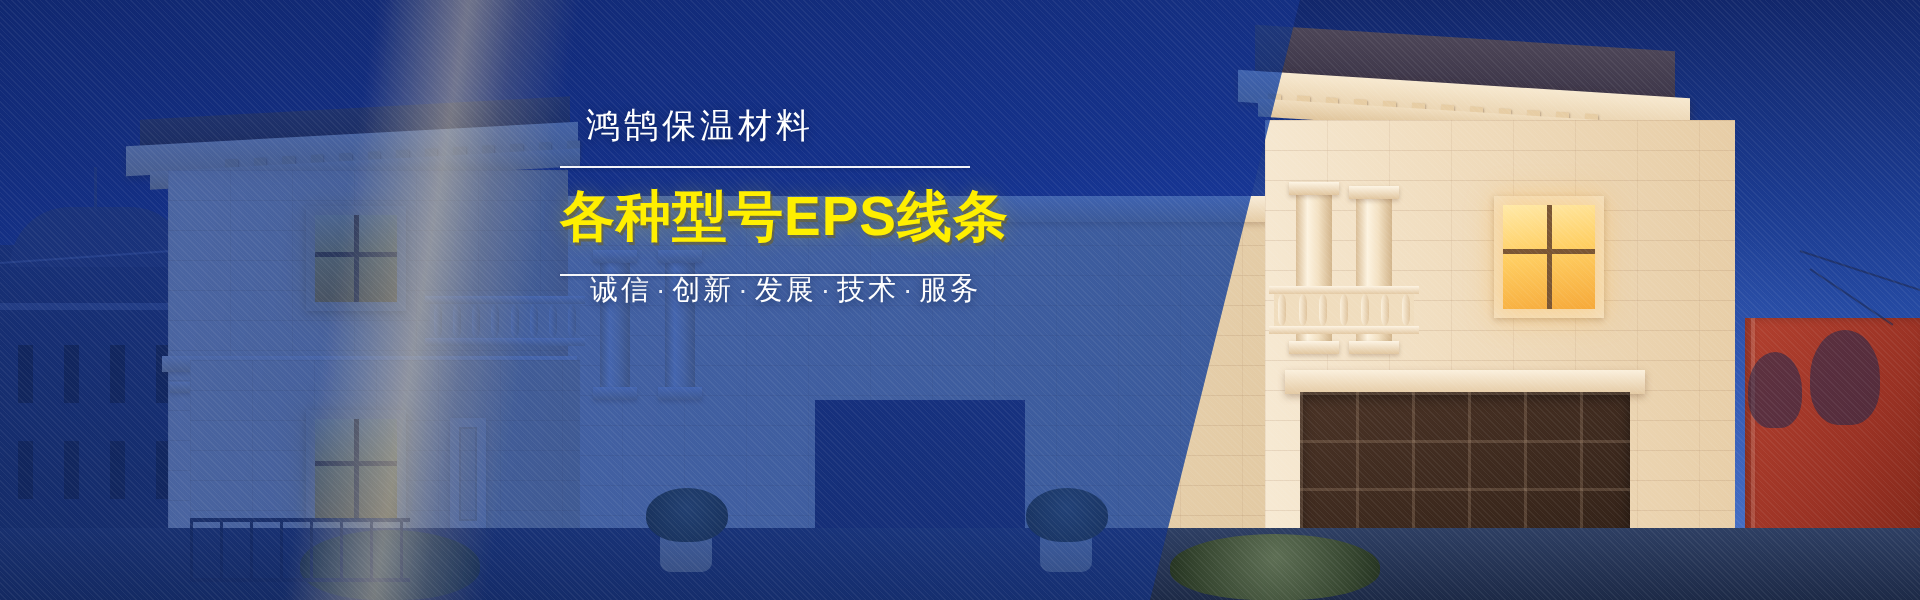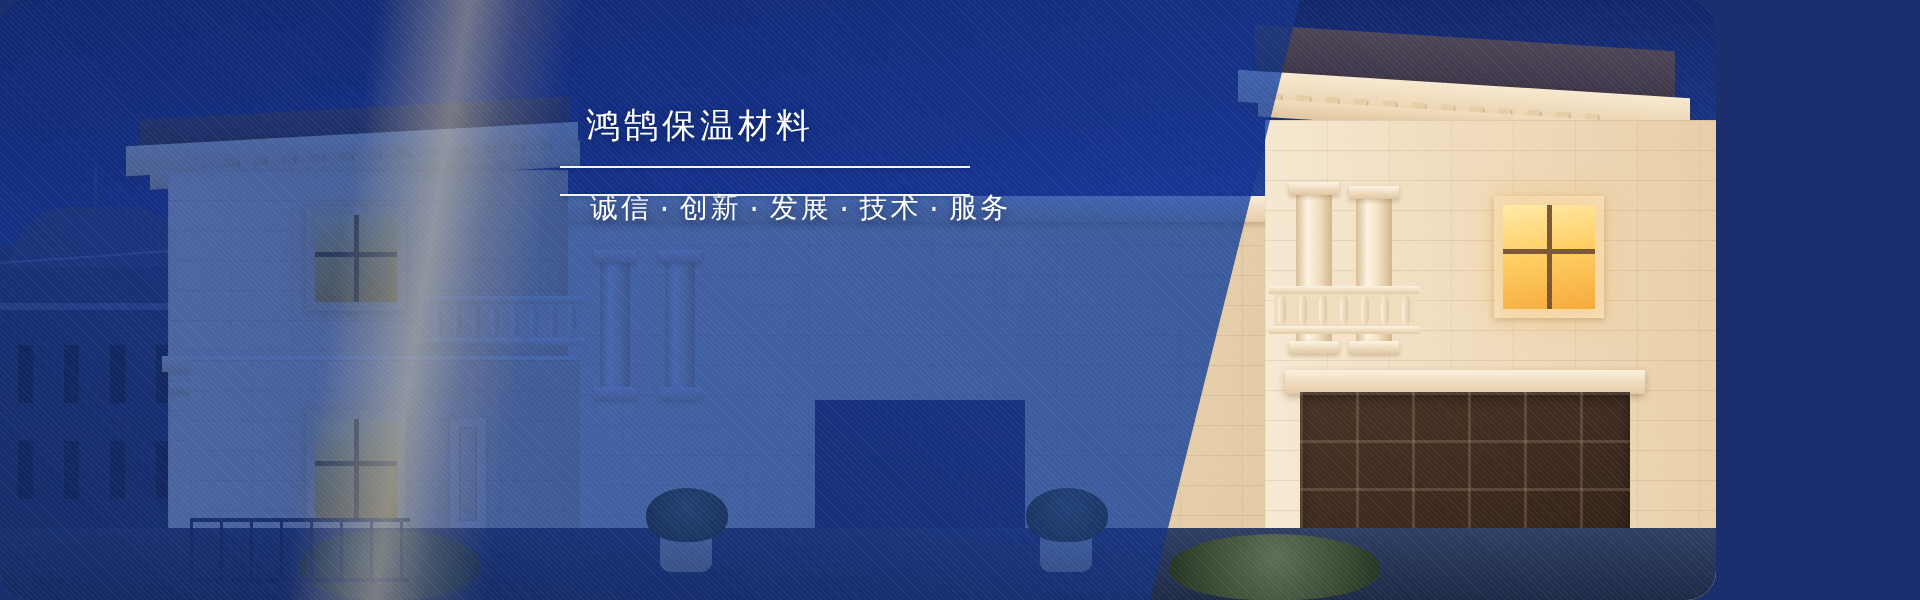--- a/index.html
+++ b/index.html
@@ -5,24 +5,23 @@
 <style>
   * { margin:0; padding:0; box-sizing:border-box; }
   html,body { width:1920px; height:600px; overflow:hidden; }
   body {
     font-family:"Liberation Sans","DejaVu Sans",sans-serif;
     background:#1b2f6e;
   }
 
   #banner {
     position:relative;
-    width:1716px;
+    width:1920px;
     height:600px;
     overflow:hidden;
-    border-radius:29px;
   }
 
   
   .sky {
     position:absolute; inset:0;
     background:
       radial-gradient(ellipse 900px 420px at 68% 72%, rgba(90,120,205,0.55) 0%, rgba(60,90,180,0.0) 70%),
       linear-gradient(#12276b 0%, #1b3a8e 32%, #2a52ad 62%, #3f69bf 85%, #4a74c6 100%);
   }
 
@@ -333,21 +332,20 @@
     font-size:55px; font-weight:700; color:#ffef00;
     letter-spacing:1px; line-height:1.12;
     text-shadow:2px 3px 0 rgba(120,95,0,.45), 0 0 20px rgba(255,235,0,.25);
     white-space:nowrap;
   }
   .tagline {
     font-size:28px; color:#ffffff; letter-spacing:3px;
     padding-left:34px; line-height:1;
     text-shadow:0 2px 8px rgba(0,20,60,.55);
     white-space:nowrap;
-    font-family:Liberation Mono, monospace;
   }
   .tagline .dot { padding:0 4px; opacity:.9; }
 </style>
 </head>
 <body>
 
 <div id="banner">
 
   <div class="sky"></div>
 
@@ -519,20 +517,21 @@
   <div class="light-streak"></div>
   <div class="hatch"></div>
 
   <div class="textblock">
 
     <div class="brand">鸿鹄保温材料</div>
 
     <div class="rule"></div>
 
     <div class="headline">
+      <div>各种型号EPS线条</div>
     </div>
 
     <div class="rule bottom"></div>
 
     <div class="tagline">
       <span>诚信</span><span class="dot">·</span><span>创新</span><span class="dot">·</span><span>发展</span><span class="dot">·</span><span>技术</span><span class="dot">·</span><span>服务</span>
     </div>
 
   </div>
 

